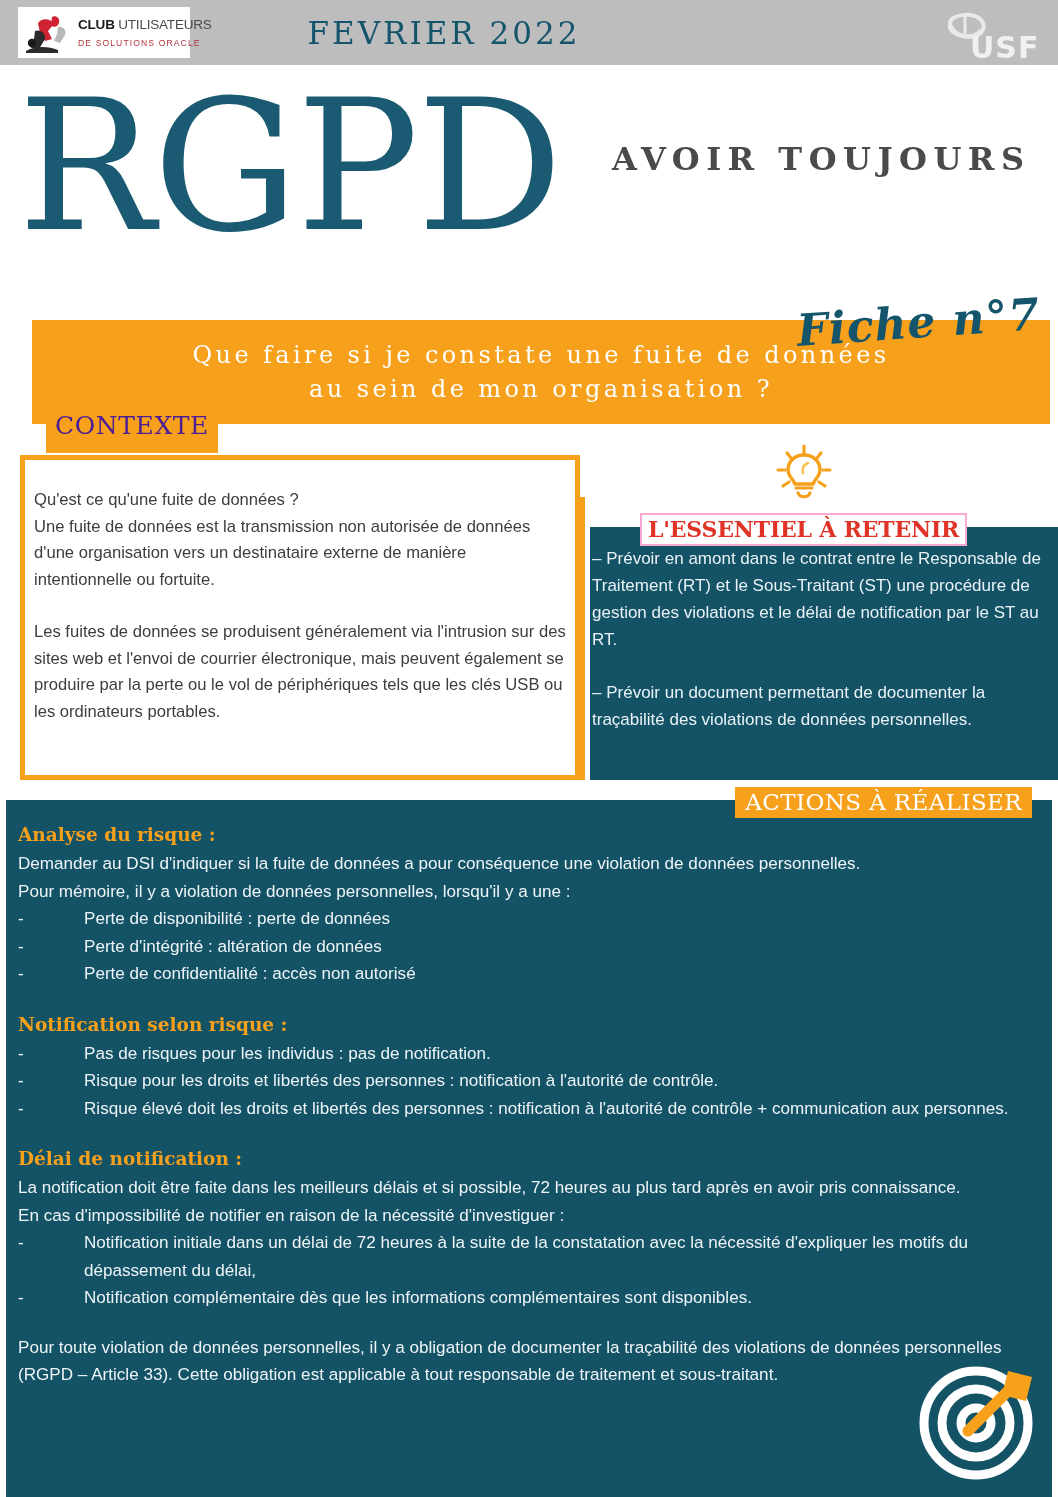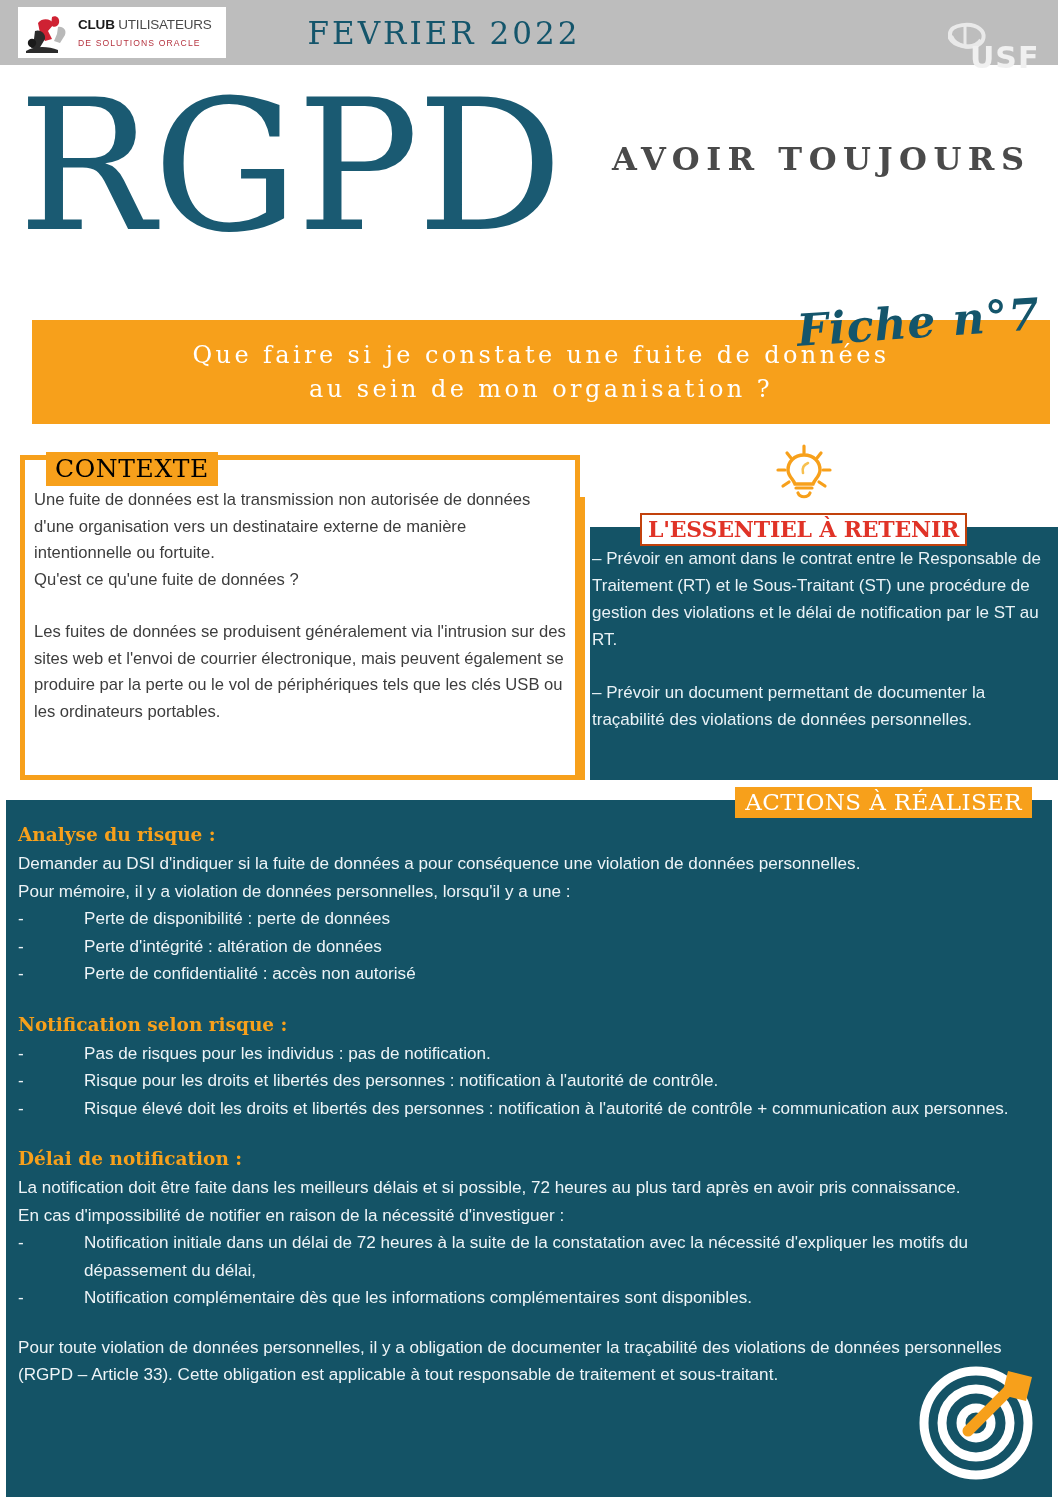--- a/index.html
+++ b/index.html
@@ -20,21 +20,21 @@
   
   .topbar {
     position: absolute;
     left: 0; top: 0;
     width: 1058px; height: 65px;
     background: #bdbdbd;
   }
   .logo-club {
     position: absolute;
     left: 18px; top: 7px;
-    width: 208px; height: 51px;
+    width: 172px; height: 51px;
     background: #ffffff;
     display: flex;
     align-items: center;
   }
   .logo-club .mark {
     width: 56px; height: 51px;
     position: relative;
     flex: none;
   }
   .logo-club .mark svg { display: block; }
@@ -64,21 +64,21 @@
     align-items: center;
     justify-content: center;
     font-family: "DejaVu Serif", serif;
     font-size: 31px;
     letter-spacing: 3px;
     color: #14556b;
     font-weight: 400;
   }
   .logo-usf {
     position: absolute;
-    right: 14px; top: 18px;
+    right: 14px; top: 8px;
     width: 112px; height: 58px;
   }
 
   
   .hero {
     position: absolute;
     left: 0; top: 65px;
     width: 1058px; height: 215px;
   }
   .rgpd {
@@ -153,27 +153,27 @@
   
   .ctx-box {
     position: absolute;
     left: 20px; top: 455px;
     width: 560px; height: 325px;
     border: 5px solid #f7a01b;
     background: #ffffff;
   }
   .ctx-label {
     position: absolute;
-    left: 46px; top: 452px;
+    left: 46px; top: 409px;
     background: #f7a01b;
-    color: #000000;
+    color: #4c1d95;
     font-family: "DejaVu Serif", serif;
     font-size: 25px;
     letter-spacing: 0.6px;
-    padding: 2px 9px 3px 9px;
+    padding: 2px 9px 13px 9px;
     z-index: 6;
     white-space: nowrap;
   }
   .ctx-body {
     position: absolute;
     left: 34px; top: 487px;
     width: 534px;
     color: #3d3d3d;
     font-size: 16.6px;
     line-height: 26.5px;
@@ -196,21 +196,21 @@
   }
   .bulb {
     position: absolute;
     left: 772px; top: 443px;
     width: 64px; height: 64px;
     z-index: 4;
   }
   .ess-title {
     position: absolute;
     left: 640px; top: 513px;
-    border: 2px solid #c2410c;
+    border: 2px solid #f9a8d4;
     background: #ffffff;
     color: #e03327;
     font-family: "DejaVu Serif", serif;
     font-weight: 700;
     font-size: 22px;
     letter-spacing: -0.2px;
     padding: 1px 6px 2px 6px;
     z-index: 6;
     white-space: nowrap;
   }
@@ -324,22 +324,22 @@
   <div class="fiche">Fiche n°7</div>
 
   <div class="qbanner">
     <div class="line">Que faire si je constate une fuite de données</div>
     <div class="line">au sein de mon organisation ?</div>
   </div>
 
   <div class="ctx-box"></div>
   <div class="ctx-label">CONTEXTE</div>
   <div class="ctx-body">
+    <p>Qu'est ce qu'une fuite de données ?</p>
     <p>Une fuite de données est la transmission non autorisée de données d'une organisation vers un destinataire externe de manière intentionnelle ou fortuite.</p>
-    <p>Qu'est ce qu'une fuite de données ?</p>
     <div class="gap"></div>
     <p>Les fuites de données se produisent généralement via l'intrusion sur des sites web et l'envoi de courrier électronique, mais peuvent également se produire par la perte ou le vol de périphériques tels que les clés USB ou les ordinateurs portables.</p>
   </div>
 
   <div class="ess-stripe"></div>
   <div class="ess-panel"></div>
   <span class="bulb">
     <svg width="64" height="64" viewBox="0 0 64 64">
       <g stroke="#f7a01b" stroke-width="3.2" stroke-linecap="round" fill="none">
         <line x1="32" y1="3" x2="32" y2="10"></line>

